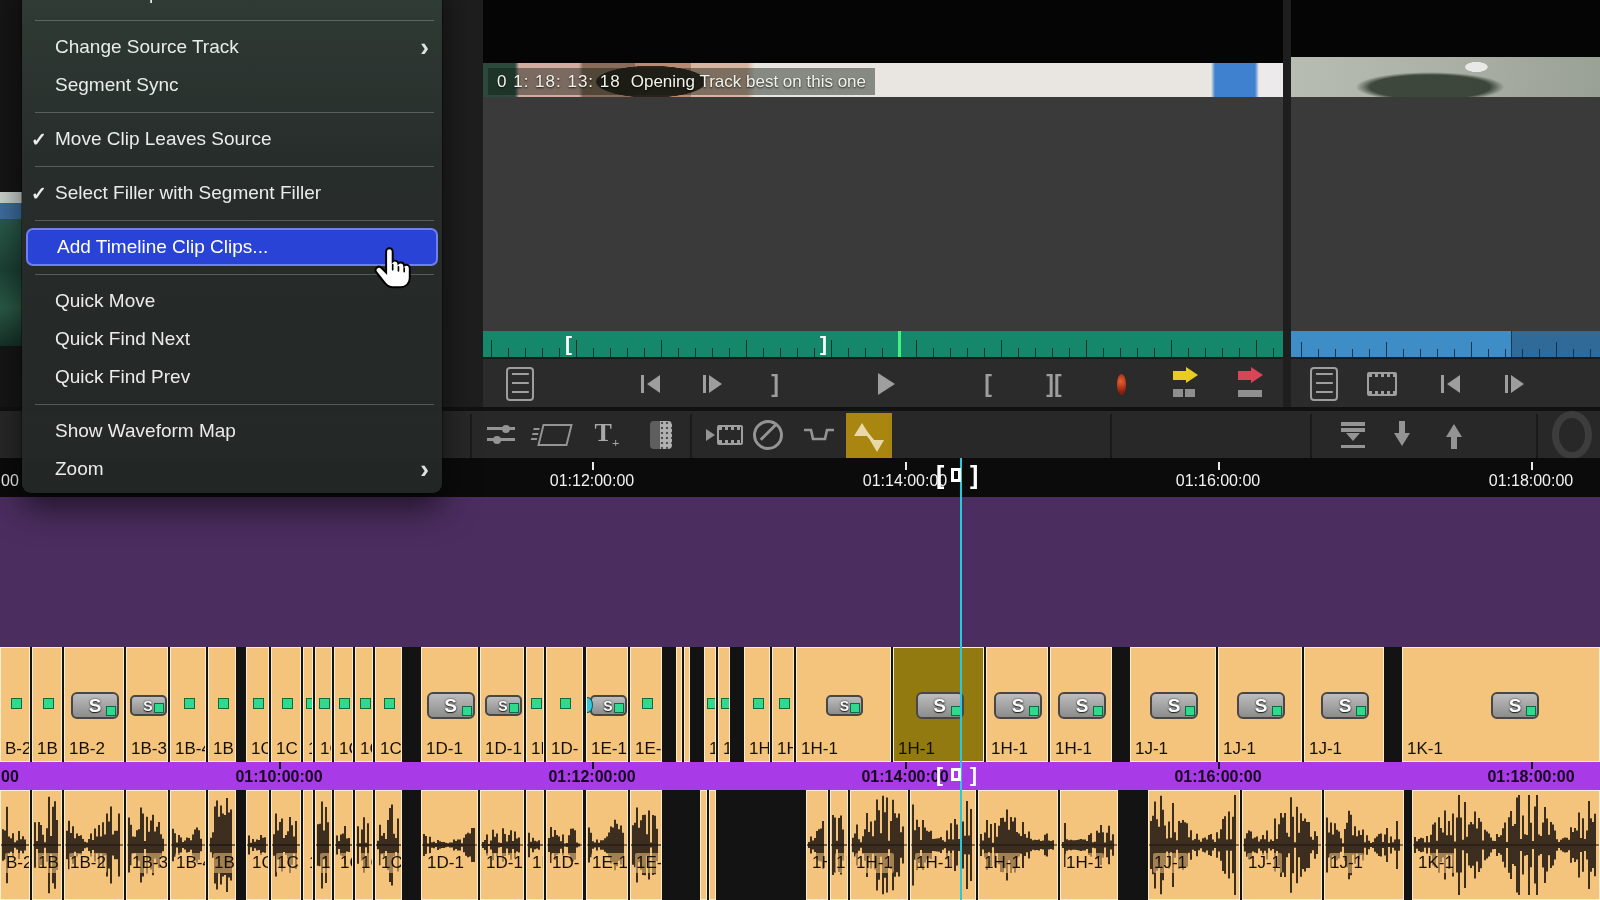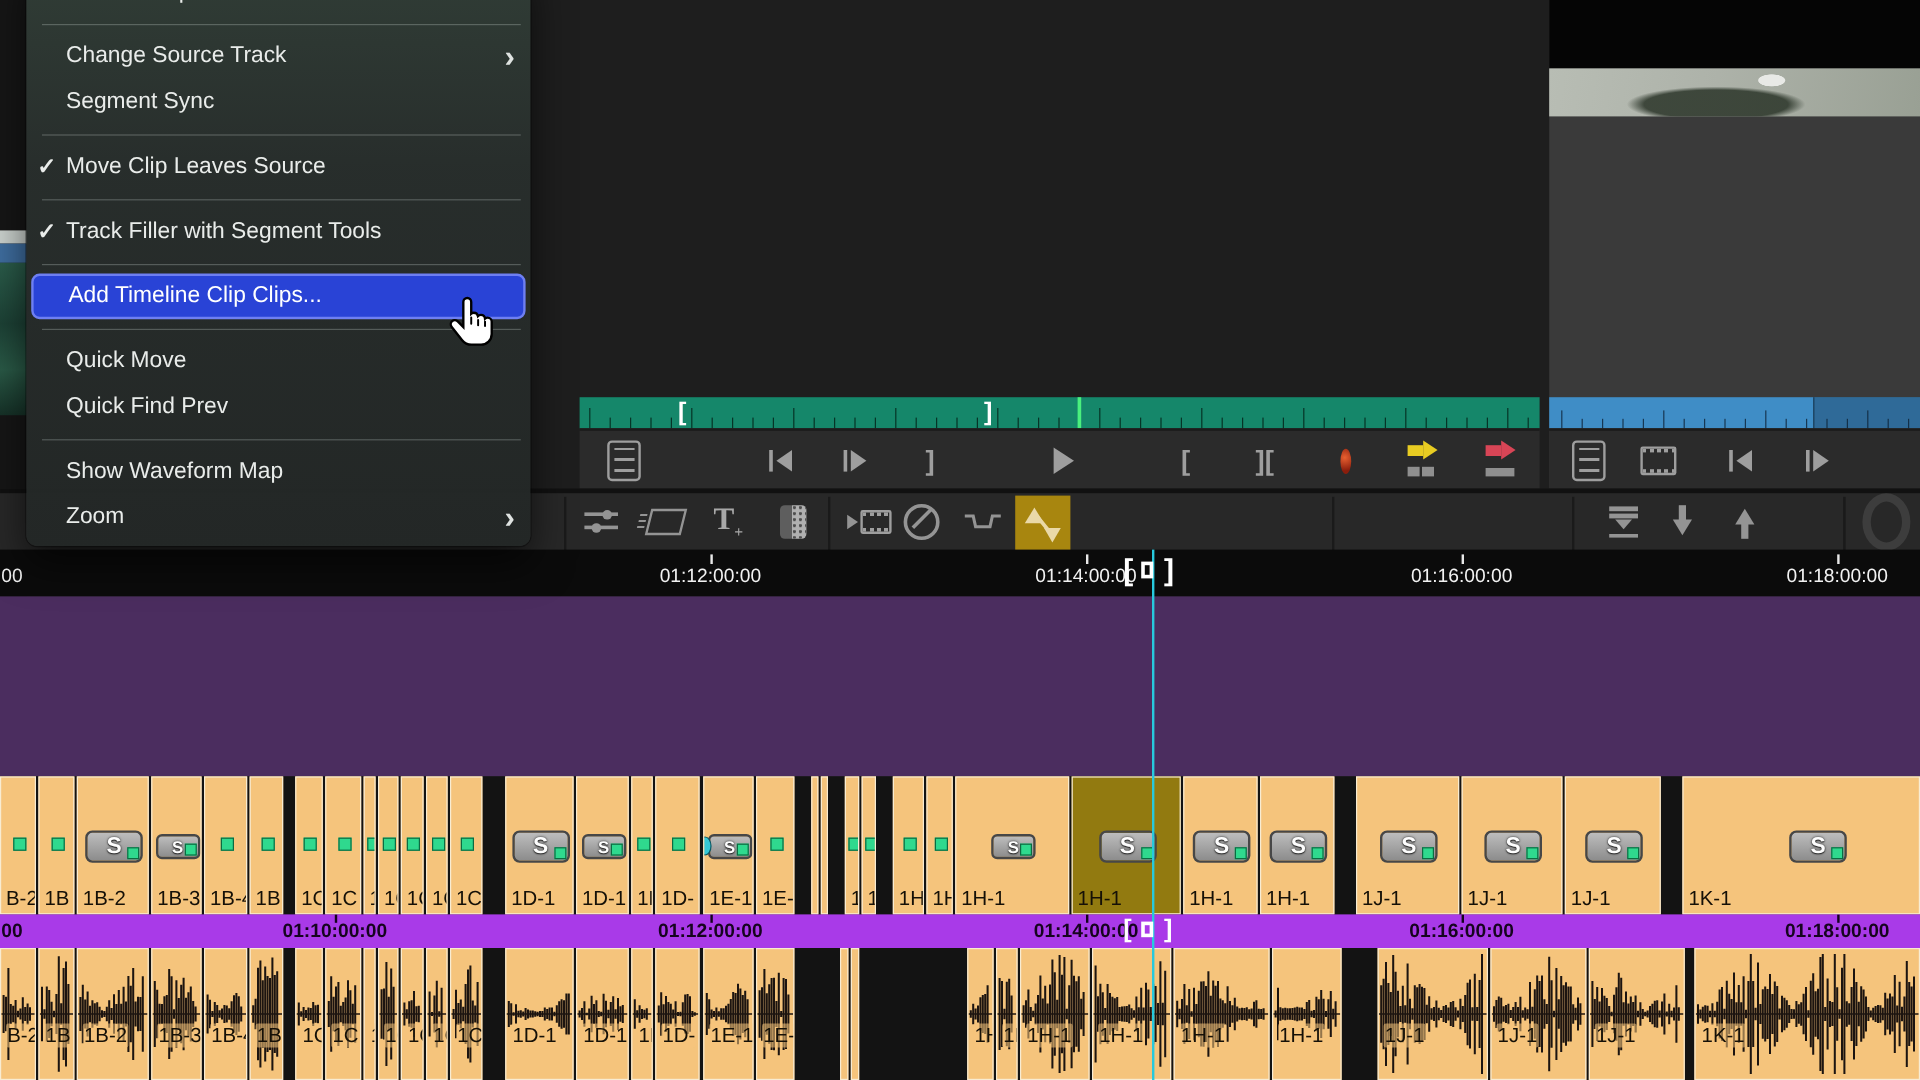--- a/index.html
+++ b/index.html
@@ -168,20 +168,28 @@
 
 <div id="stage">
 
   <div id="left-col" class="abs">
     <div class="frag-light"></div>
     <div class="frag-blue"></div>
     <div class="frag-green"></div>
     <div class="frag-gray"></div>
   </div>
 
+  <div id="rec-mon" class="abs monitor">
+    <div class="mon-black"></div>
+    <div id="rec-strip"></div>
+    <div id="tc-overlay">
+      <span class="tcnum">0 1: 18: 13: 18</span>
+      <span>Opening Track best on this one</span>
+    </div>
+  </div>
 
   <div id="src-mon" class="abs monitor">
     <div class="mon-black"></div>
     <div id="src-strip"></div>
   </div>
 
   <div id="rec-posbar" class="abs posbar">
       <div class="ptick" style="left: 8px; height: 17px;"></div>
       <div class="ptick" style="left: 25px; height: 9px;"></div>
       <div class="ptick" style="left: 42px; height: 9px;"></div>
@@ -676,29 +684,32 @@
         <span>Segment Sync</span>
       </div>
       <div class="msep"></div>
       <div class="mi">
         <span class="chk">✓</span>
         <span>Move Clip Leaves Source</span>
       </div>
       <div class="msep"></div>
       <div class="mi">
         <span class="chk">✓</span>
-        <span>Track Filler with Segment Tools</span>
+        <span>Select Filler with Segment Filler</span>
       </div>
       <div class="msep"></div>
       <div class="mi hl">
         <span>Add Timeline Clip Clips...</span>
       </div>
       <div class="msep"></div>
       <div class="mi">
         <span>Quick Move</span>
+      </div>
+      <div class="mi">
+        <span>Quick Find Next</span>
       </div>
       <div class="mi">
         <span>Quick Find Prev</span>
       </div>
       <div class="msep"></div>
       <div class="mi">
         <span>Show Waveform Map</span>
       </div>
       <div class="mi">
         <span>Zoom</span>

